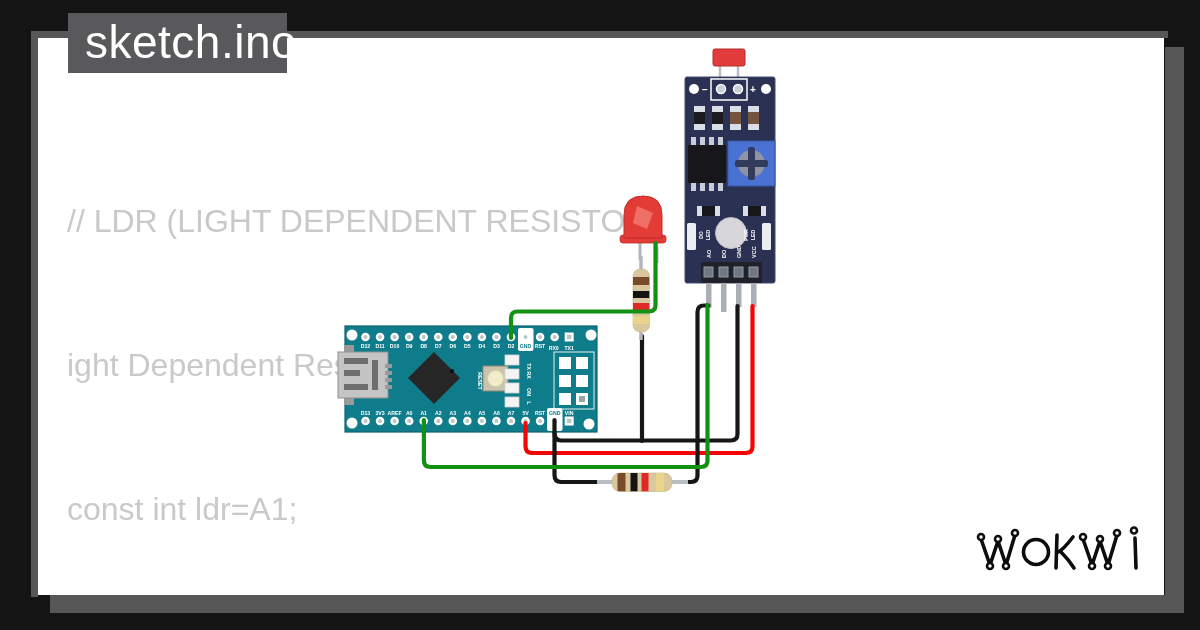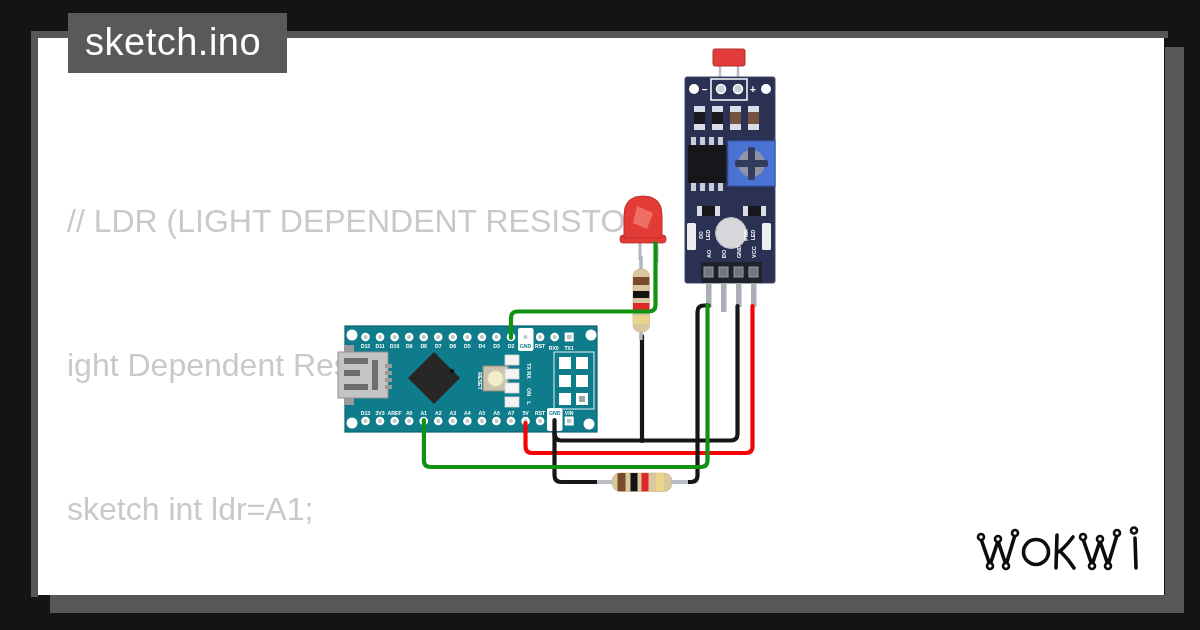--- a/index.html
+++ b/index.html
@@ -4,21 +4,21 @@
 <style>
   html,body{margin:0;padding:0;background:#141414;width:1200px;height:630px;overflow:hidden;
             font-family:"Liberation Sans", sans-serif;}
   .stage{position:absolute;left:0;top:0;width:1200px;height:630px;background:#141414;}
   .frame-top{position:absolute;left:31px;top:31px;width:1137px;height:7px;background:#575757;}
   .frame-left{position:absolute;left:31px;top:31px;width:7px;height:566px;background:#575757;}
   .frame-right{position:absolute;left:1165px;top:47px;width:19px;height:566px;background:#575757;}
   .frame-bottom{position:absolute;left:50px;top:595px;width:1134px;height:18px;background:#575757;}
   .canvas{position:absolute;left:38px;top:38px;width:1126px;height:557px;background:#ffffff;overflow:hidden;}
   .title-box{position:absolute;left:68px;top:13px;width:219px;height:60px;background:#59595b;
-             color:#ffffff;font-size:38px;line-height:58px;padding-left:17px;box-sizing:border-box;
+             color:#ffffff;font-size:46px;line-height:58px;padding-left:17px;box-sizing:border-box;
              letter-spacing:0.5px;z-index:5;}
   .code{position:absolute;left:29px;top:63px;color:#c9c9c9;font-size:32px;line-height:48px;
         white-space:pre;z-index:1;}
   .code-line{height:48px;}
   svg.circuit{position:absolute;left:-38px;top:-38px;width:1200px;height:630px;z-index:2;}
   svg.logo{position:absolute;left:937px;top:484px;width:180px;height:52px;z-index:3;}
   text{font-family:"Liberation Sans", sans-serif;}
   .pinlabel{font-size:5.2px;font-weight:bold;fill:#ffffff;}
   .pinlabel-dark{font-size:5.2px;font-weight:bold;fill:#0e7c8a;}
   .modlabel{font-size:5.5px;font-weight:bold;fill:#ffffff;}
@@ -34,21 +34,21 @@
   <div class="frame-right"></div>
   <div class="frame-bottom"></div>
 
   <div class="title-box">sketch.ino</div>
 
   <div class="canvas">
 
     <div class="code">
       <div class="code-line">// LDR (LIGHT DEPENDENT RESISTOR)</div>
       <div class="code-line">ight Dependent Resistor)</div>
-      <div class="code-line">sketch int ldr=A1;</div>
+      <div class="code-line">const int ldr=A1;</div>
       
       
       
       
       
       
       
       
     </div>
 

